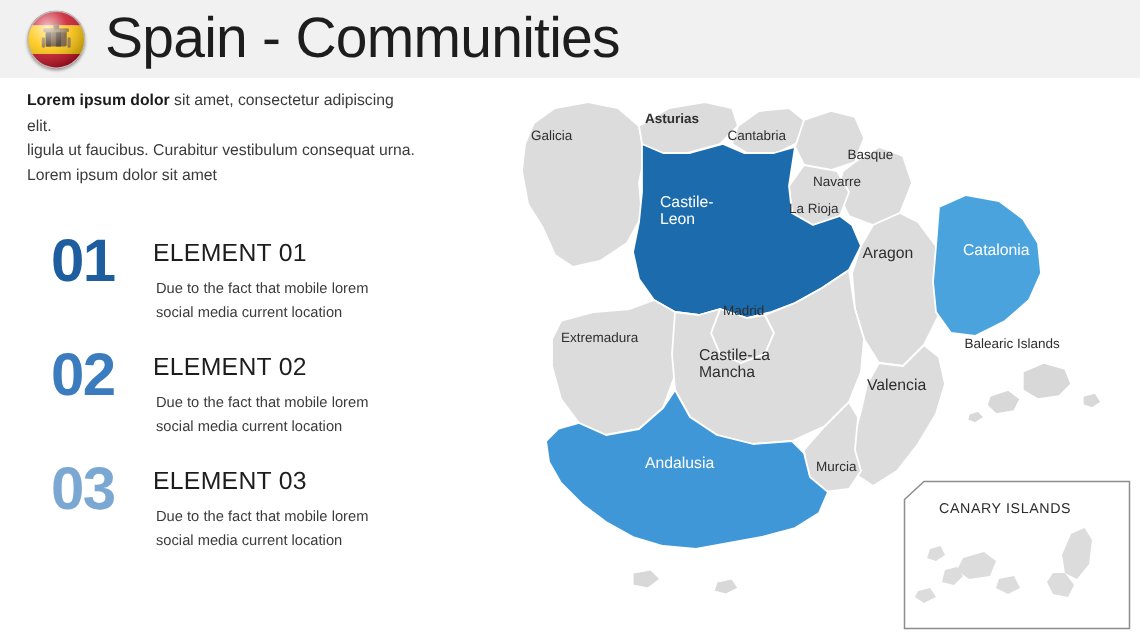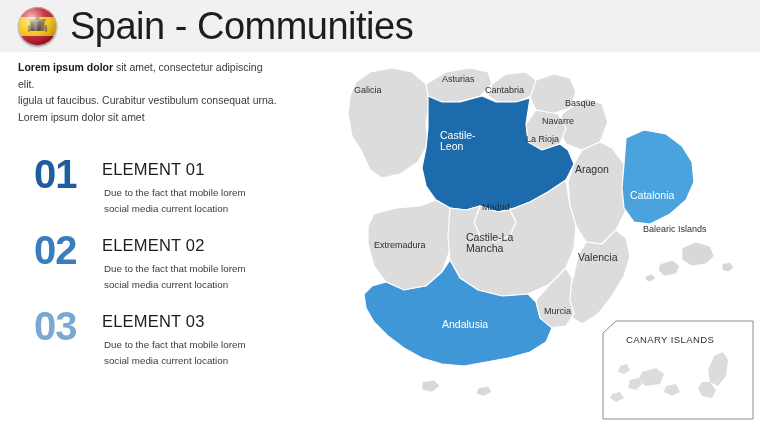--- a/index.html
+++ b/index.html
@@ -258,44 +258,44 @@
         </g>
 
         <g fill="#d8d8d8" stroke="#ffffff" stroke-width="0.8">
           <path d="M92 330 L104 328 L110 334 L102 340 L92 338 Z"></path>
           <path d="M148 336 L158 334 L162 340 L154 344 L146 342 Z"></path>
         </g>
       </g>
     </svg>
 
     <div class="map-label" style="left:24px; top:33px;">Galicia</div>
-    <div class="map-label" style="left:112px; top:22px;">Asturias</div>
+    <div class="map-label" style="left:100px; top:22px;font-weight:bold;">Asturias</div>
     <div class="map-label" style="left:155px; top:33px;">Cantabria</div>
     <div class="map-label" style="left:203px; top:46px;padding-left:32px;">Basque</div>
     <div class="map-label" style="left:212px; top:64px;">Navarre</div>
     <div class="map-label" style="left:196px; top:82px;">La Rioja</div>
 
     <div class="map-label big on-blue" style="left:110px; top:78px;">
       <div>Castile-</div>
       <div>Leon</div>
     </div>
 
     <div class="map-label big" style="left:245px; top:112px;">Aragon</div>
-    <div class="map-label big on-blue" style="left:300px; top:110px;margin-top:28px;">Catalonia</div>
+    <div class="map-label big on-blue" style="left:312px; top:110px;">Catalonia</div>
     <div class="map-label" style="left:152px; top:150px;">Madrid</div>
-    <div class="map-label" style="left:44px;  top:188px;text-align:center;">Extremadura</div>
+    <div class="map-label" style="left:44px;  top:168px;text-align:center;">Extremadura</div>
 
     <div class="map-label big" style="left:136px; top:180px;">
       <div>Castile-La</div>
       <div>Mancha</div>
     </div>
 
     <div class="map-label big" style="left:248px; top:200px;">Valencia</div>
     <div class="map-label" style="left:313px; top:172px;">Balearic Islands</div>
-    <div class="map-label big on-blue" style="left:100px; top:267px;margin-left:12px;">Andalusia</div>
+    <div class="map-label big on-blue" style="left:100px; top:252px;">Andalusia</div>
     <div class="map-label" style="left:214px; top:254px;">Murcia</div>
   </div>
 
   <div id="canary-inset">
     <svg width="152" height="100" viewBox="0 0 152 100">
       <path d="M1 13 L14 1 L151 1 L151 99 L1 99 Z" fill="#ffffff" stroke="#8d8d8d" stroke-width="1"></path>
       <g fill="#dcdcdc">
         <path d="M112 36 L121 32 L126 40 L124 56 L116 66 L108 62 L106 50 Z"></path>
         <path d="M100 62 L108 62 L114 70 L110 78 L100 76 L96 68 Z"></path>
         <path d="M40 52 L54 48 L62 54 L58 64 L44 66 L36 60 Z"></path>

